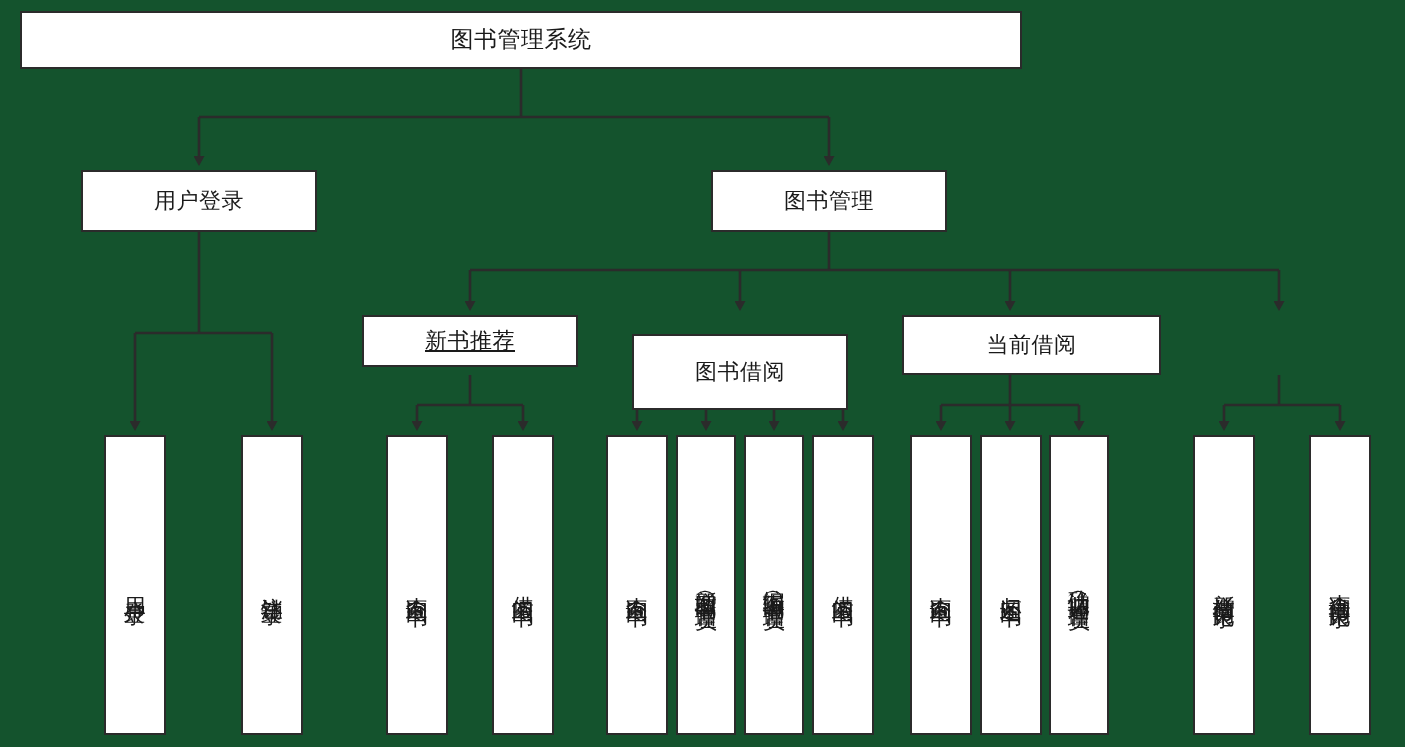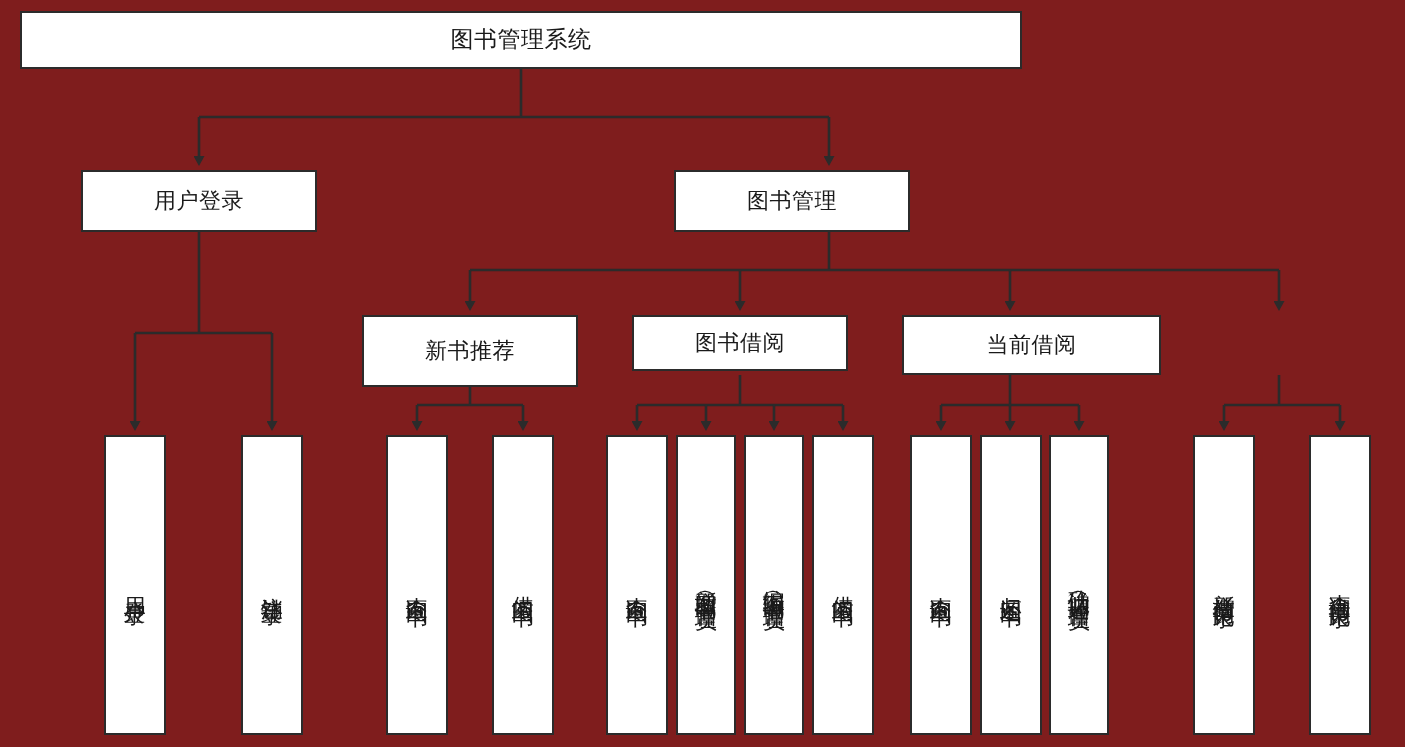--- a/index.html
+++ b/index.html
@@ -8,21 +8,21 @@
     padding: 0;
     background: #ffffff;
   }
   body {
     font-family: "Liberation Sans", "DejaVu Sans", sans-serif;
   }
   #diagram-canvas {
     position: relative;
     width: 1405px;
     height: 747px;
-    background: #7f1d1d;
+    background: #14532d;
     overflow: hidden;
   }
   #edge-layer {
     position: absolute;
     left: 0;
     top: 0;
     width: 1405px;
     height: 747px;
     pointer-events: none;
   }
@@ -129,28 +129,28 @@
     </g>
   </svg>
 
   <div class="node horiz" id="node-root" style="left:20px; top:11px; width:1002px; height:58px;">
     <span class="label">图书管理系统</span>
   </div>
 
   <div class="node horiz" style="left:81px; top:170px; width:236px; height:62px;">
     <span class="label">用户登录</span>
   </div>
-  <div class="node horiz" style="left:674px; top:170px; width:236px; height:62px;">
+  <div class="node horiz" style="left:711px; top:170px; width:236px; height:62px;">
     <span class="label">图书管理</span>
   </div>
 
-  <div class="node horiz" style="left:362px; top:315px; width:216px; height:72px;">
+  <div class="node horiz" style="left:362px; top:315px; width:216px; height:52px;text-decoration:underline;">
     <span class="label">新书推荐</span>
   </div>
-  <div class="node horiz" style="left:632px; top:315px; width:216px; height:56px;">
+  <div class="node horiz" style="left:632px; top:334px; width:216px; height:76px;">
     <span class="label">图书借阅</span>
   </div>
   <div class="node horiz" style="left:902px; top:315px; width:259px; height:60px;">
     <span class="label">当前借阅</span>
   </div>
 
   <div class="node vert" style="left:104px; top:435px; width:62px; height:300px;">
     <span class="label">用户登录</span>
   </div>
   <div class="node vert" style="left:241px; top:435px; width:62px; height:300px;">

